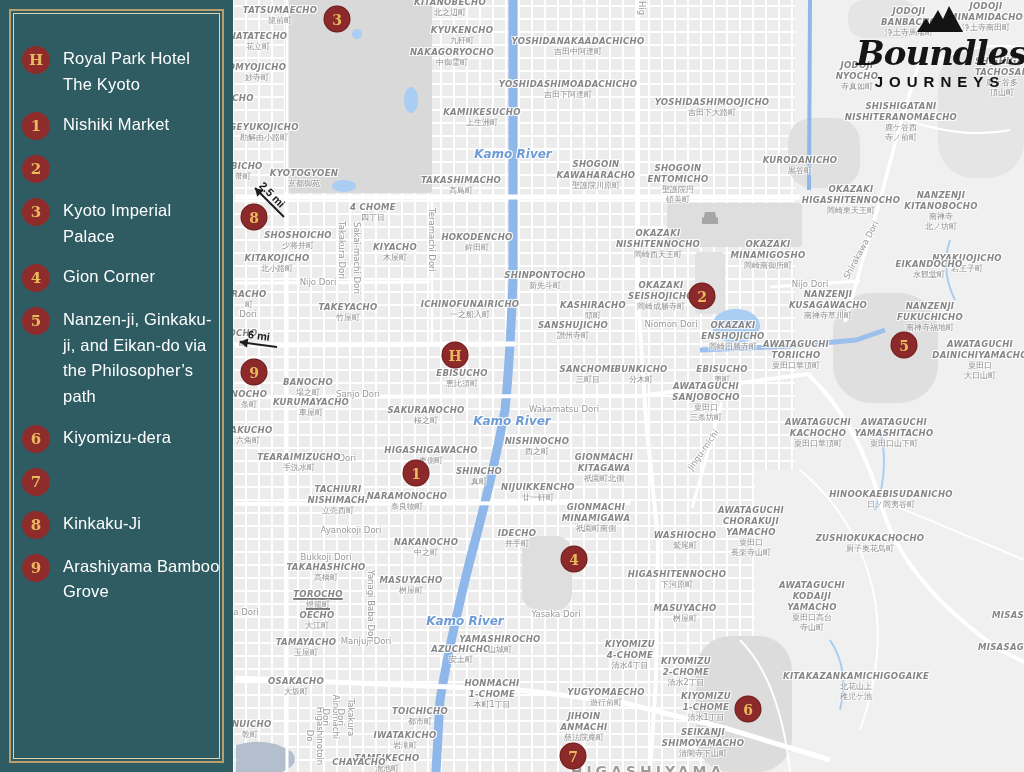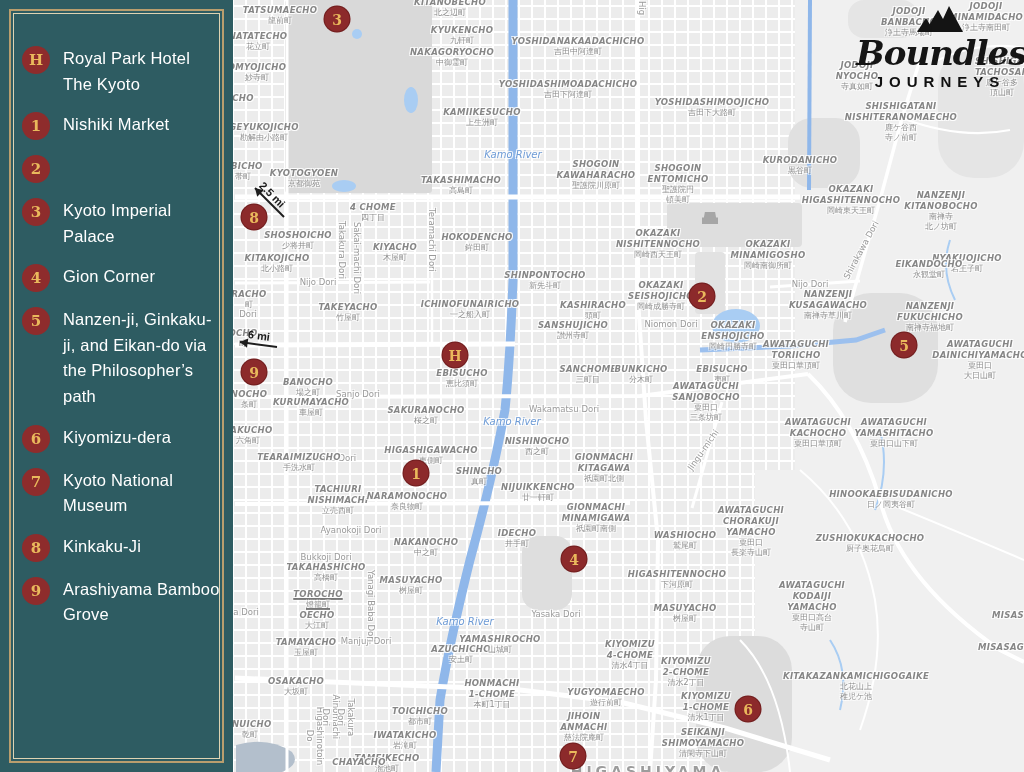--- a/index.html
+++ b/index.html
@@ -16,21 +16,21 @@
   
   .lbl{position:absolute;transform:translate(-50%,-50%);text-align:center;white-space:pre-line;z-index:20;
        text-shadow:-1px -1px 0 rgba(255,255,255,.85),1px -1px 0 rgba(255,255,255,.85),-1px 1px 0 rgba(255,255,255,.85),1px 1px 0 rgba(255,255,255,.85);}
   .lbl .en{font-family:"DejaVu Sans",sans-serif;}
   .lbl .jp{font-family:"DejaVu Sans",sans-serif;font-size:8px;color:#8d8d8d;font-style:normal;line-height:1.25;}
   .d .en{font-size:8.5px;font-style:italic;font-weight:600;color:#868686;letter-spacing:.3px;line-height:1.3;}
   .r .en{font-size:8.5px;color:#9a9a9a;font-weight:500;}
   .rv{writing-mode:vertical-rl;}
   .rv .en{font-size:8.5px;color:#9a9a9a;font-weight:500;}
   .rd .en{font-size:8.5px;color:#9a9a9a;font-weight:500;}
-  .w .en{font-size:10px;font-style:italic;color:#6d9bd6;font-weight:400;}
+  .w .en{font-size:12px;font-style:italic;color:#6d9bd6;font-weight:700;}
   .big .en{font-size:14px;color:#9c9c9c;font-weight:600;letter-spacing:4px;}
   
   .map-marker{position:absolute;width:27px;height:27px;border-radius:50%;background:#8c2a2b;
     box-shadow:inset 0 0 0 1px rgba(60,10,10,.35);color:#eab95c;font-family:"DejaVu Serif",serif;font-weight:bold;
     font-size:14px;display:flex;align-items:center;justify-content:center;transform:translate(-50%,-50%);z-index:30;}
   
   .shrine{position:absolute;width:16px;height:12px;background:#a6a6a6;z-index:15;
     clip-path:polygon(0% 100%,0% 45%,12% 45%,18% 0%,82% 0%,88% 45%,100% 45%,100% 100%);}
   
   #map-arrows svg{overflow:visible;z-index:28;}
@@ -334,21 +334,20 @@
         <div class="legend-item">
           <span class="badge">5</span>
           <span class="legend-label">Nanzen-ji, Ginkaku-ji, and Eikan-do via the Philosopher’s path</span>
         </div>
         <div class="legend-item">
           <span class="badge">6</span>
           <span class="legend-label">Kiyomizu-dera</span>
         </div>
         <div class="legend-item">
           <span class="badge">7</span>
-          <span class="legend-label">Kyoto National Museum</span>
         </div>
         <div class="legend-item">
           <span class="badge">8</span>
           <span class="legend-label">Kinkaku-Ji</span>
         </div>
         <div class="legend-item">
           <span class="badge">9</span>
           <span class="legend-label">Arashiyama Bamboo Grove</span>
         </div>
       </div>

